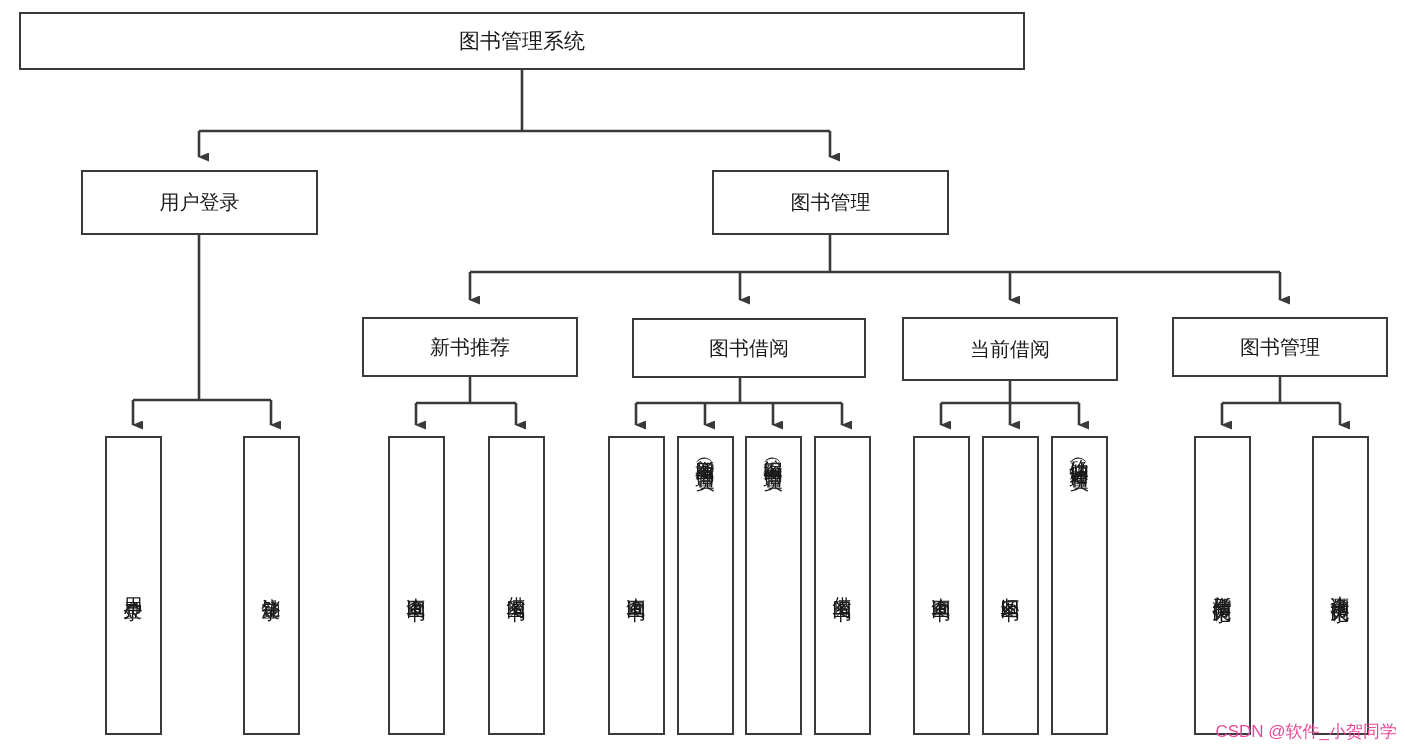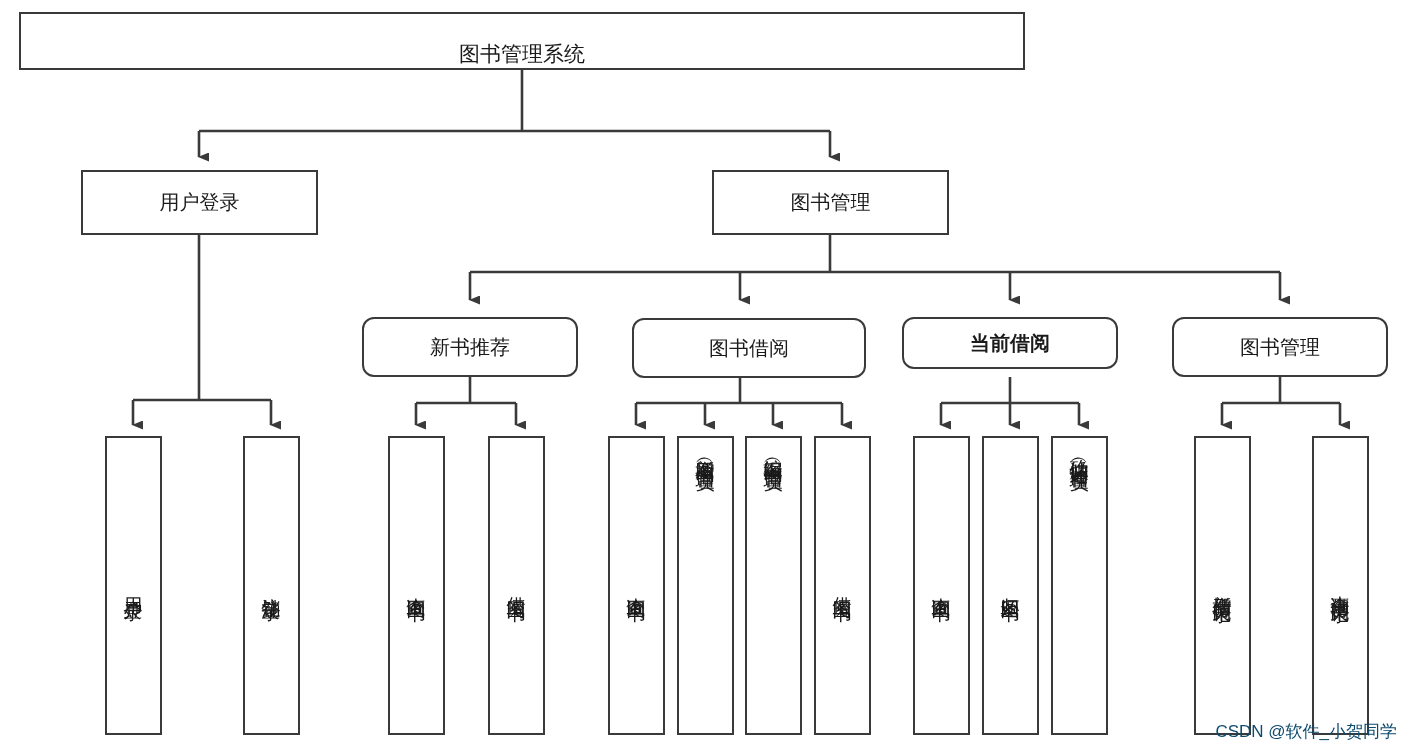--- a/index.html
+++ b/index.html
@@ -26,40 +26,40 @@
     border: 2px solid #3a3a3a;
     background: #ffffff;
     display: flex;
     align-items: center;
     justify-content: center;
     color: #1a1a1a;
     z-index: 2;
   }
   .node.root   { font-size: 21px; }
   .node.lvl2   { font-size: 20px; }
-  .node.lvl3   { font-size: 20px; border-radius: 12px; }
+  .node.lvl3   { font-size: 20px; }
   .node.leaf {
     font-size: 19px;
     padding: 6px 0;
     align-items: center;
   }
   .vtext {
     writing-mode: vertical-rl;
     text-orientation: upright;
     letter-spacing: 2px;
     line-height: 1;
     white-space: nowrap;
   }
   .leaf.top .vtext { align-self: flex-start; }
   .watermark {
     position: absolute;
     right: 8px;
     bottom: 4px;
     font-size: 17px;
-    color: #0c4a6e;
+    color: #ec4899;
     z-index: 5;
     white-space: nowrap;
   }
 </style>
 </head>
 <body>
 
 <div id="canvas">
 
   <svg id="wires" viewBox="0 0 1405 747">
@@ -105,38 +105,38 @@
       <path d="M1010,403 L1010,425" marker-end="url(#arrow)"></path>
       <path d="M1079,403 L1079,425" marker-end="url(#arrow)"></path>
 
       <path d="M1280,377 L1280,403"></path>
       <path d="M1222,403 L1340,403"></path>
       <path d="M1222,403 L1222,425" marker-end="url(#arrow)"></path>
       <path d="M1340,403 L1340,425" marker-end="url(#arrow)"></path>
     </g>
   </svg>
 
-  <div class="node root" style="left:19px; top:12px; width:1006px; height:58px;align-items:flex-end;">
+  <div class="node root" style="left:19px; top:12px; width:1006px; height:58px;">
     <span>图书管理系统</span>
   </div>
 
   <div class="node lvl2" style="left:81px; top:170px; width:237px; height:65px;">
     <span>用户登录</span>
   </div>
   <div class="node lvl2" style="left:712px; top:170px; width:237px; height:65px;align-items:center;">
     <span>图书管理</span>
   </div>
 
   <div class="node lvl3" style="left:362px; top:317px; width:216px; height:60px;">
     <span>新书推荐</span>
   </div>
   <div class="node lvl3" style="left:632px; top:318px; width:234px; height:60px;">
     <span>图书借阅</span>
   </div>
-  <div class="node lvl3" style="left:902px; top:317px; width:216px; height:52px;font-weight:bold;">
+  <div class="node lvl3" style="left:902px; top:317px; width:216px; height:64px;">
     <span>当前借阅</span>
   </div>
   <div class="node lvl3" style="left:1172px; top:317px; width:216px; height:60px;">
     <span>图书管理</span>
   </div>
 
   <div class="node leaf" style="left:105px; top:436px; width:57px; height:299px;">
     <span class="vtext">用户登录</span>
   </div>
   <div class="node leaf" style="left:243px; top:436px; width:57px; height:299px;">

